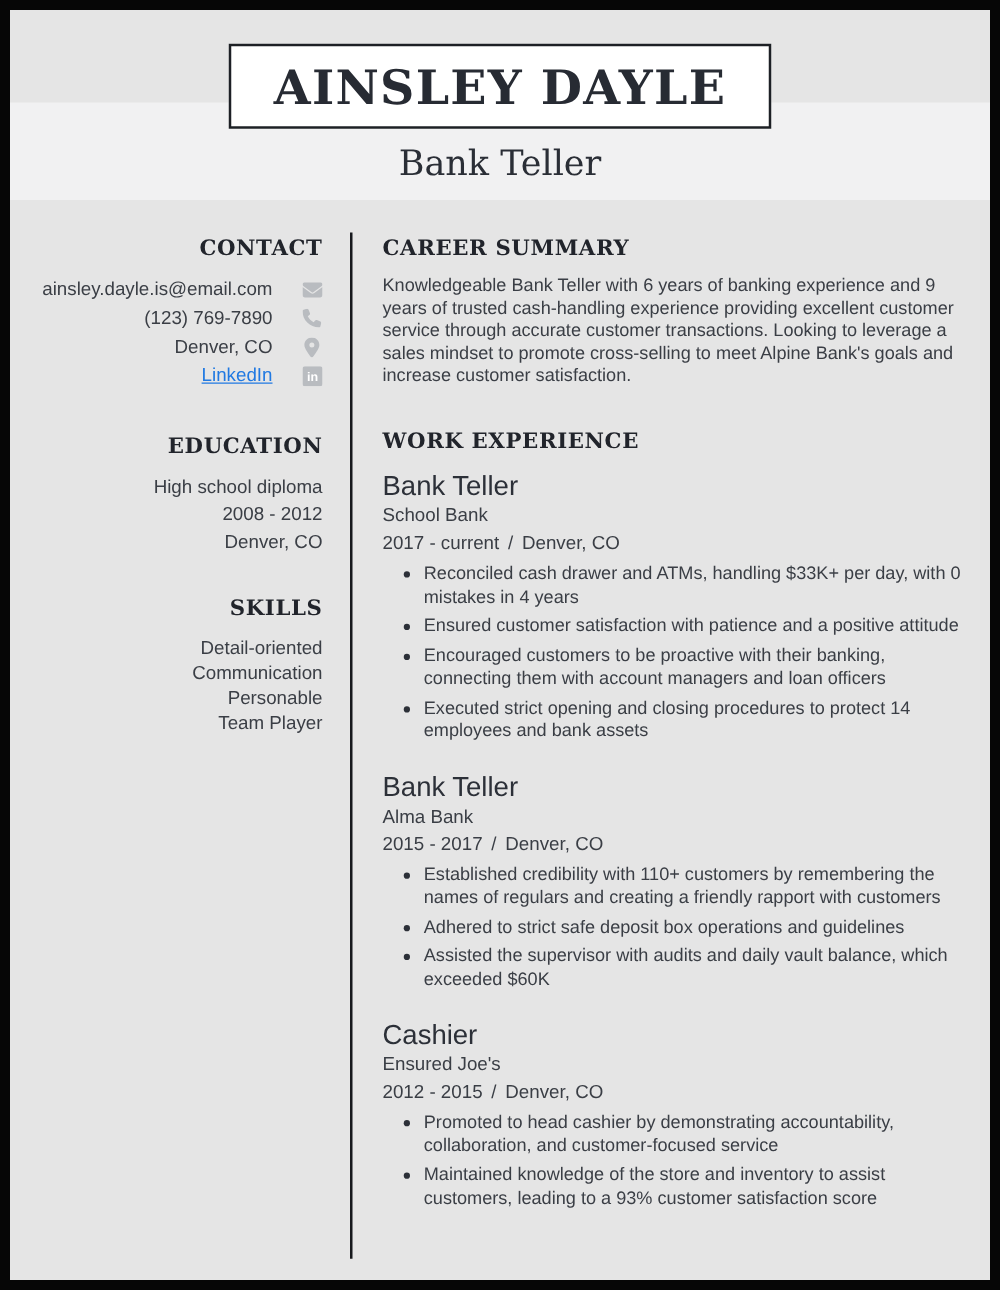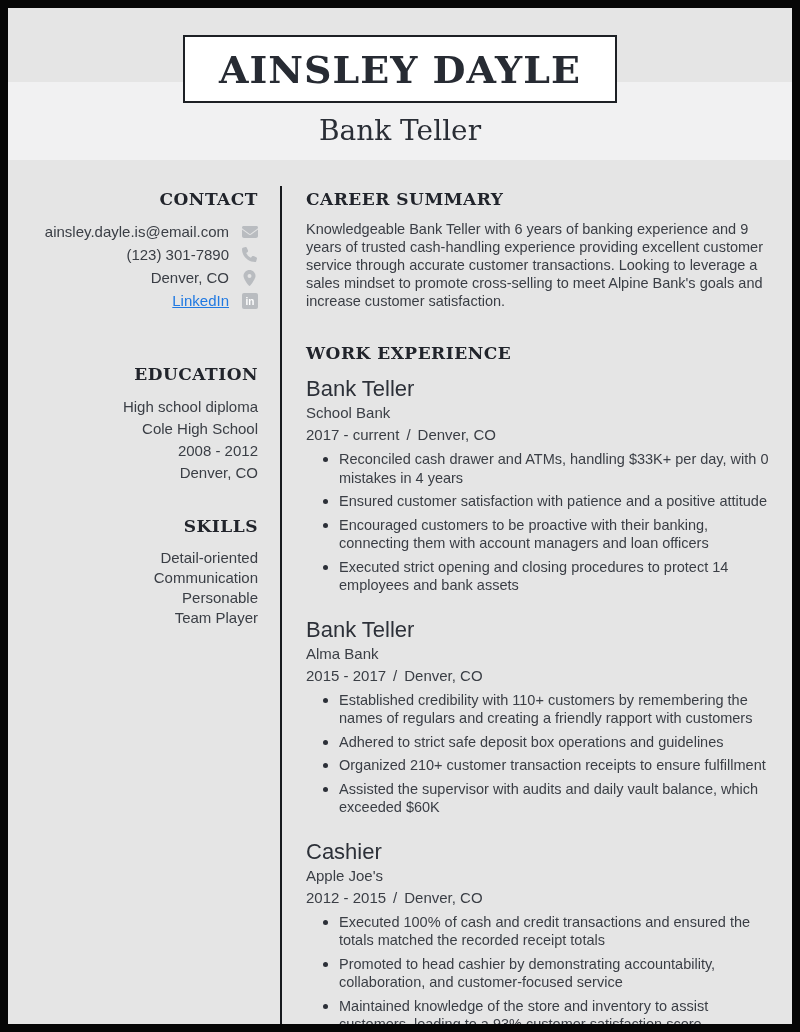--- a/index.html
+++ b/index.html
@@ -34,25 +34,25 @@
   .columns{display:flex;margin-top:26px;align-items:stretch;}
   .col-left{width:250px;flex:0 0 250px;text-align:right;font-size:15px;line-height:22px;color:#3a3e45;}
   .v-divider{flex:0 0 2px;background:#17191d;margin-left:22px;margin-right:24px;}
   .col-right{flex:1 1 auto;padding-right:16px;padding-bottom:34px;font-size:14.5px;line-height:18px;}
   h2{
     margin:0;font-family:"DejaVu Serif",serif;font-weight:bold;
     font-size:17px;letter-spacing:0.5px;color:#21242b;line-height:26px;
   }
   
   .contact-rows{margin-top:8px;}
-  .contact-row{display:flex;justify-content:flex-end;align-items:center;gap:12px;height:23px;}
+  .contact-row{display:flex;justify-content:flex-end;align-items:center;gap:23px;height:23px;}
   .contact-row .icon{width:17px;height:17px;display:inline-flex;align-items:center;justify-content:center;flex:0 0 17px;}
   .icon svg{display:block;}
   a.link{color:#2079e2;text-decoration:underline;}
-  .edu-block{margin-top:49px;}
+  .edu-block{margin-top:32px;}
   .edu-lines{margin-top:9px;}
   .skills-block{margin-top:29px;}
   .skills-list{margin-top:9px;}
   .skills-list div{line-height:20px;}
   
   .summary-text{margin:8px 0 0 0;color:#3a3e45;}
   .work-heading{margin-top:30px;}
   .job{margin-top:10px;}
   .job + .job{margin-top:22px;}
   .job-title{
@@ -92,21 +92,21 @@
       <div class="contact-rows">
         <div class="contact-row">
           <span>ainsley.dayle.is@email.com</span>
           <span class="icon">
             <svg width="16" height="16" viewBox="0 0 512 512">
                 <path fill="#b9bcc0" d="M48 64C21.5 64 0 85.5 0 112c0 15.1 7.1 29.3 19.2 38.4L236.8 313.6c11.4 8.5 27 8.5 38.4 0L492.8 150.4c12.1-9.1 19.2-23.3 19.2-38.4c0-26.5-21.5-48-48-48H48zM0 176V384c0 35.3 28.7 64 64 64H448c35.3 0 64-28.7 64-64V176L294.4 339.2c-22.8 17.1-54 17.1-76.8 0L0 176z"></path>
               </svg>
           </span>
         </div>
         <div class="contact-row">
-          <span>(123) 301-7890</span>
+          <span>(123) 769-7890</span>
           <span class="icon">
             <svg width="15" height="15" viewBox="0 0 512 512">
                 <path fill="#b9bcc0" d="M164.9 24.6c-7.7-18.6-28-28.5-47.4-23.2l-88 24C12.1 30.2 0 46 0 64C0 311.4 200.6 512 448 512c18 0 33.8-12.1 38.6-29.5l24-88c5.3-19.4-4.6-39.7-23.2-47.4l-96-40c-16.3-6.8-35.2-2.1-46.3 11.6L304.7 368C234.3 334.7 177.3 277.7 144 207.3L193.3 167c13.7-11.2 18.4-30 11.6-46.3l-40-96z"></path>
               </svg>
           </span>
         </div>
         <div class="contact-row">
           <span>Denver, CO</span>
           <span class="icon">
             <svg width="13" height="16" viewBox="0 0 384 512">
@@ -122,21 +122,20 @@
                 <text x="8" y="12" text-anchor="middle" font-family="Liberation Sans, sans-serif" font-size="10" font-weight="bold" fill="#ffffff">in</text>
               </svg>
           </span>
         </div>
       </div>
 
       <div class="edu-block">
         <h2>EDUCATION</h2>
         <div class="edu-lines">
           <div>High school diploma</div>
-          <div>Cole High School</div>
           <div>2008 - 2012</div>
           <div>Denver, CO</div>
         </div>
       </div>
 
       <div class="skills-block">
         <h2>SKILLS</h2>
         <div class="skills-list">
           <div>Detail-oriented</div>
           <div>Communication</div>
@@ -170,33 +169,31 @@
 
       <div class="job">
         <h3 class="job-title">Bank Teller</h3>
         <div class="job-company">Alma Bank</div>
         <div class="job-meta">
           <span>2015 - 2017</span><span class="sep">/</span><span>Denver, CO</span>
         </div>
         <ul class="bullets">
           <li>Established credibility with 110+ customers by remembering the names of regulars and creating a friendly rapport with customers</li>
           <li>Adhered to strict safe deposit box operations and guidelines</li>
-          <li>Organized 210+ customer transaction receipts to ensure fulfillment</li>
           <li>Assisted the supervisor with audits and daily vault balance, which exceeded $60K</li>
         </ul>
       </div>
 
       <div class="job">
         <h3 class="job-title">Cashier</h3>
-        <div class="job-company">Apple Joe's</div>
+        <div class="job-company">Ensured Joe's</div>
         <div class="job-meta">
           <span>2012 - 2015</span><span class="sep">/</span><span>Denver, CO</span>
         </div>
         <ul class="bullets">
-          <li>Executed 100% of cash and credit transactions and ensured the totals matched the recorded receipt totals</li>
           <li>Promoted to head cashier by demonstrating accountability, collaboration, and customer-focused service</li>
           <li>Maintained knowledge of the store and inventory to assist customers, leading to a 93% customer satisfaction score</li>
 
         </ul>
       </div>
 
     </div>
   </div>
 </div>
 

